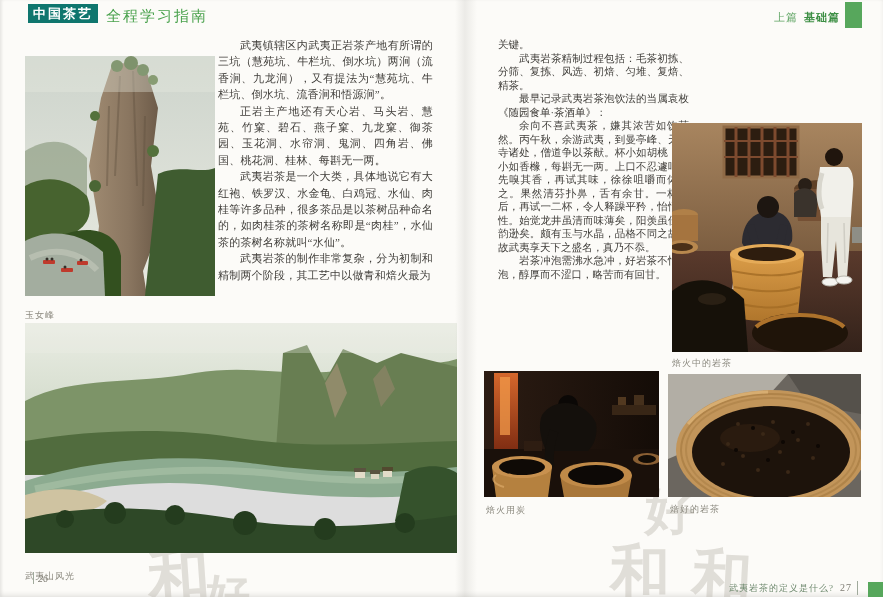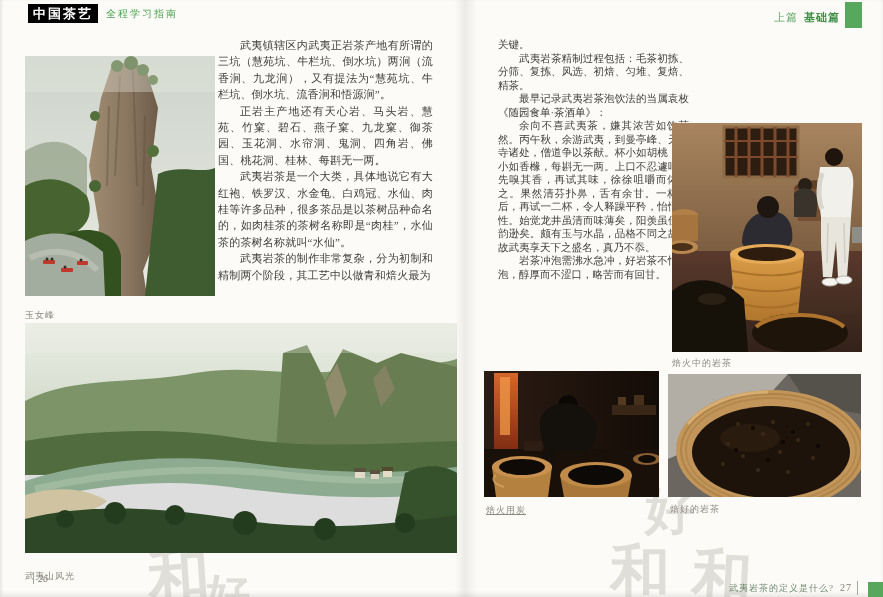--- a/index.html
+++ b/index.html
@@ -5,23 +5,23 @@
   html,body{margin:0;padding:0;background:#e8e6e0;}
   .spread{
     position:relative;width:883px;height:597px;margin:0 auto;
     background:#fcfbf8;overflow:hidden;
     font-family:"Liberation Serif","DejaVu Serif",serif;
     box-shadow:inset 0 -3px 4px rgba(0,0,0,.07), inset 2px 0 3px rgba(0,0,0,.05);
   }
   .gutter{position:absolute;left:455px;top:0;width:22px;height:597px;
     background:linear-gradient(to right, rgba(0,0,0,0) 0%, rgba(90,90,80,.10) 45%, rgba(0,0,0,0) 100%);}
   
-  .hdr-brand{position:absolute;left:28px;top:4px;background:#000000;color:#ffffff;
+  .hdr-brand{position:absolute;left:28px;top:4px;background:#0f766e;color:#ffffff;
     font-weight:bold;font-size:13px;line-height:17px;padding:1px 5px;letter-spacing:2px;}
-  .hdr-sub{position:absolute;left:106px;top:7px;color:#4aa24d;font-size:10px;letter-spacing:2px;}
+  .hdr-sub{position:absolute;left:106px;top:7px;color:#4aa24d;font-size:15px;letter-spacing:2px;}
   .hdr-right{position:absolute;left:760px;top:10px;width:80px;text-align:right;
     font-size:11px;color:#64a768;letter-spacing:1px;}
   .hdr-right b{color:#3d8f44;font-weight:bold;margin-left:6px;}
   .hdr-tab{position:absolute;left:845px;top:2px;width:17px;height:26px;background:#57a75c;}
   
   .col{position:absolute;color:#3f3d39;text-align:justify;}
   .col p{margin:0;text-indent:2em;}
   .col p.noindent{text-indent:0;}
   .col-left{left:218px;top:37px;width:215px;font-size:11px;line-height:16.4px;letter-spacing:.2px;}
   .col-right{left:482px;top:38px;width:191px;font-size:10.5px;line-height:13.5px;margin-left:16px;}
@@ -30,21 +30,21 @@
   .photo svg{display:block;}
   .ph-peak{left:25px;top:56px;width:190px;height:240px;}
   .ph-land{left:25px;top:323px;width:432px;height:230px;}
   .ph-roast{left:672px;top:123px;width:190px;height:229px;}
   .ph-char{left:484px;top:371px;width:175px;height:126px;}
   .ph-done{left:668px;top:374px;width:193px;height:123px;}
   .caption{position:absolute;font-size:9px;color:#8b897f;letter-spacing:1px;}
   .cap-peak{left:25px;top:302px;margin-top:7px;}
   .cap-land{left:25px;top:570px;}
   .cap-roast{left:672px;top:357px;}
-  .cap-char{left:486px;top:504px;text-decoration:underline;}
+  .cap-char{left:486px;top:504px;}
   .cap-done{left:670px;top:503px;}
   
   .pageno{position:absolute;font-size:10px;color:#7d7b72;font-style:italic;}
   .pageno .rule{display:inline-block;width:1px;height:12px;background:#a0aa9c;
     margin-right:4px;vertical-align:-2px;}
   .pn-left{left:33px;top:572px;}
   .footer-right{position:absolute;left:690px;top:582px;width:162px;text-align:right;
     font-size:9px;color:#6f8a6f;letter-spacing:1px;}
   .footer-right .num{margin-left:6px;color:#7d7b72;font-size:10px;}
   .footer-rule{position:absolute;left:857px;top:581px;width:1px;height:14px;background:#a0aa9c;}

